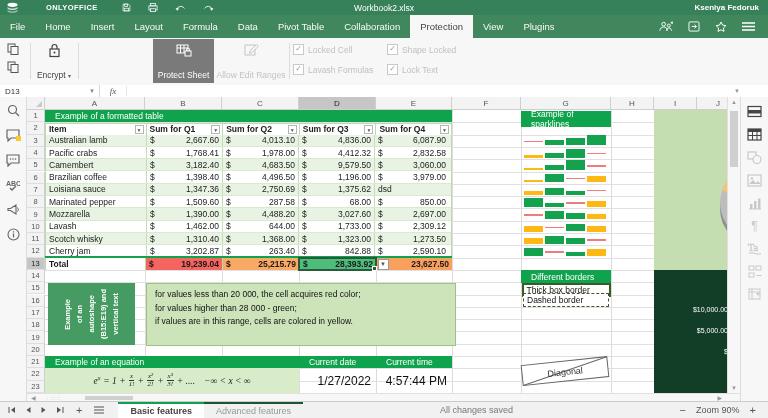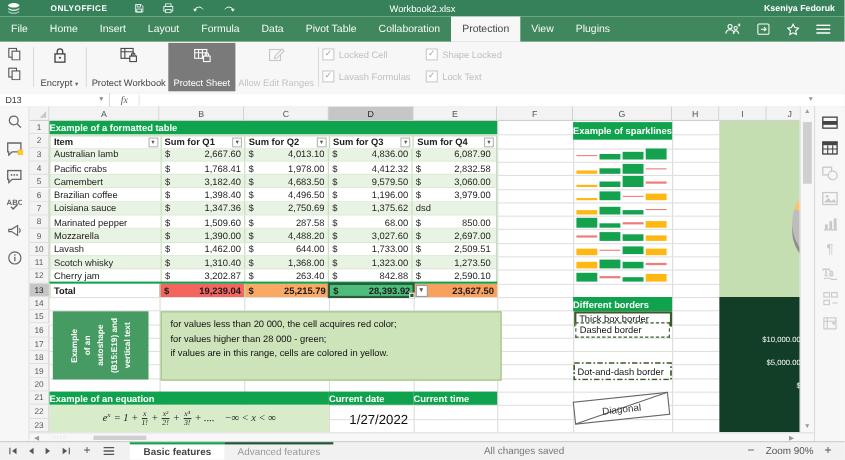--- a/index.html
+++ b/index.html
@@ -62,22 +62,22 @@
         border-bottom:1px solid #cfcfcf;box-sizing:border-box;font-size:8px;color:#555;
         display:flex;align-items:center;justify-content:center;}
   .colh.active{background:#c6c6c6;color:#222;}
   .rowh{position:absolute;left:27px;width:18px;background:#f3f3f3;border-right:1px solid #cfcfcf;
         border-bottom:1px solid #dedede;box-sizing:border-box;font-size:7.5px;color:#555;
         display:flex;align-items:center;justify-content:center;}
   .rowh.active{background:#c6c6c6;color:#222;}
   .vline{position:absolute;width:1px;background:#dcdcdc;}
   .hline{position:absolute;height:1px;background:#e0e0e0;}
   
-  .ghead{background:#10a34d;color:#fff;font-weight:bold;font-size:8.5px;display:flex;
-         align-items:center;padding-left:0;box-sizing:border-box;}
+  .ghead{background:#10a34d;color:#fff;font-weight:normal;font-size:8.5px;display:flex;
+         align-items:center;padding-left:10px;box-sizing:border-box;}
   
   .thead{position:absolute;display:flex;background:#fff;border:1px solid #bcd9b0;box-sizing:border-box;}
   .thcell{display:flex;align-items:center;font-size:8.5px;font-weight:bold;color:#222;
           padding:0 2px 0 3px;box-sizing:border-box;border-left:1px solid #bcd9b0;}
   .thcell:first-child{border-left:none;}
   .filterbtn{margin-left:auto;width:9px;height:9px;background:#fff;border:1px solid #b5b5b5;
              font-size:5px;line-height:8px;color:#555;text-align:center;box-sizing:border-box;}
   .tbody{position:absolute;border-left:1px solid #bcd9b0;border-right:1px solid #bcd9b0;box-sizing:content-box;}
   .trow{display:flex;height:12.3px;box-sizing:border-box;border-bottom:1px solid #d9ead0;background:#fff;}
   .trow:nth-child(odd){background:#e9f3e3;}
@@ -245,29 +245,20 @@
     <div class="rbtn" style="left:32px;width:44px">
       <svg width="13" height="15" viewBox="0 0 13 15">
         <rect x="2" y="6" width="9" height="7.5" fill="none" stroke="#444" stroke-width="1.2"></rect>
         <path d="M4 6V4a2.5 2.5 0 0 1 5 0v2" fill="none" stroke="#444" stroke-width="1.2"></path>
         <circle cx="6.5" cy="9.5" r="1" fill="#444"></circle>
       </svg>
       <span class="rlab"><span>Encrypt</span> <span style="font-size:6px;color:#666">▾</span></span>
     </div>
     <div class="rsep" style="left:78px"></div>
 
-    <div class="rbtn" style="left:81px;width:72px">
-      <svg width="16" height="14" viewBox="0 0 16 14">
-        <rect x="1" y="1" width="11" height="9" fill="none" stroke="#444"></rect>
-          <path d="M1 4h11M4.5 1v9" stroke="#444"></path>
-        <rect x="9" y="8" width="6" height="5" fill="#f7f7f7" stroke="#444"></rect>
-          <path d="M10.5 8V6.8a1.6 1.6 0 0 1 3.2 0V8" fill="none" stroke="#444"></path>
-      </svg>
-      <span class="rlab">Protect Workbook</span>
-    </div>
 
     <div class="rbtn active" style="left:153px;width:61px">
       <svg width="16" height="14" viewBox="0 0 16 14">
         <rect x="1" y="2" width="11" height="8" fill="none" stroke="#fff"></rect>
           <path d="M1 5h11M4.5 2v8M8 2v8" stroke="#fff"></path>
         <rect x="9" y="8" width="6" height="5" fill="#7a7a7a" stroke="#fff"></rect>
           <path d="M10.5 8V6.8a1.6 1.6 0 0 1 3.2 0V8" fill="none" stroke="#fff"></path>
       </svg>
       <span class="rlab">Protect Sheet</span>
     </div>
@@ -588,21 +579,21 @@
         <div class="tcell money" style="width: 76px;">
           <span>$</span>
           <span>644.00</span>
         </div>
         <div class="tcell money" style="width: 76px;">
           <span>$</span>
           <span>1,733.00</span>
         </div>
         <div class="tcell money" style="width: 75px;">
           <span>$</span>
-          <span>2,509.51</span>
+          <span>2,309.12</span>
         </div>
       </div>
       <div class="trow">
         <div class="tcell" style="width: 100px;">Scotch whisky</div>
         <div class="tcell money" style="width: 76px;">
           <span>$</span>
           <span>1,310.40</span>
         </div>
         <div class="tcell money" style="width: 76px;">
           <span>$</span>
@@ -713,26 +704,20 @@
   </div>
   <div class="notebox" style="left:146px;top:283px;width:310px;height:63px">
     <div>for values less than 20 000, the cell acquires red color;</div>
     <div>for values higher than 28 000 - green;</div>
     <div>if values are in this range, cells are colored in yellow.</div>
   </div>
 
   <div class="abs ghead" style="left:521px;top:270px;width:90px;height:13px">Different borders</div>
   <div class="bdemo" style="left:521.5px;top:283px;width:89px;height:14px;border:2.5px solid #3a5a28">Thick box border</div>
   <div class="bdemo" style="left:523px;top:293px;width:86px;height:14px;border:1.5px dashed #3a5a28">Dashed border</div>
-  <div class="abs" style="left:521px;top:329px">
-    <svg width="90" height="17" viewBox="0 0 90 17">
-      <rect x="1" y="1" width="88" height="15" fill="#fff" stroke="#3a5a28" stroke-width="1.5" stroke-dasharray="5 2 1.5 2"></rect>
-      <text x="4" y="11.5" font-size="8.5" fill="#111" font-family="Liberation Sans,sans-serif">Dot-and-dash border</text>
-    </svg>
-  </div>
   <div class="abs" style="left:517px;top:352px">
     <svg width="98" height="38" viewBox="0 0 98 38">
       <g transform="rotate(-6 49 19)">
         <rect x="5" y="9" width="86" height="20" fill="#fff" stroke="#666"></rect>
         <path d="M5 29L91 9" stroke="#666" fill="none"></path>
         <text x="48" y="23" text-anchor="middle" font-size="9" fill="#333" font-family="Liberation Sans,sans-serif">Diagonal</text>
       </g>
     </svg>
   </div>
 
@@ -755,20 +740,21 @@
       <span>+</span>
       <span class="frac">
           <span class="n">x³</span>
           <span>3!</span>
         </span>
       <span>+ ....</span>
       <span style="margin-left:6px">−∞ &lt; x &lt; ∞</span>
     </div>
   </div>
   <div class="bigcell" style="left:299px;top:368.3px;width:77px;height:24.6px">1/27/2022</div>
+  <div class="bigcell" style="left:376px;top:368.3px;width:76px;height:24.6px">4:57:44 PM</div>
 
   <div class="light-chart" style="left:654px;top:110px;width:86px;height:160px">
     <svg width="86" height="160" viewBox="0 0 86 160">
       <circle cx="103" cy="99" r="37" fill="#8f8f8f"></circle>
       <circle cx="103" cy="93" r="37" fill="#bdbdbd"></circle>
       <path d="M103 93L68.2 80.3A37 37 0 0 1 90.3 58.2Z" fill="#fdc06c"></path>
     </svg>
   </div>
   <div class="dark-chart" id="dark-chart" style="left:654px;top:270px;width:86px;height:123px">
       <div class="axis-lab" style="top: 36px;">$10,000.00</div>

